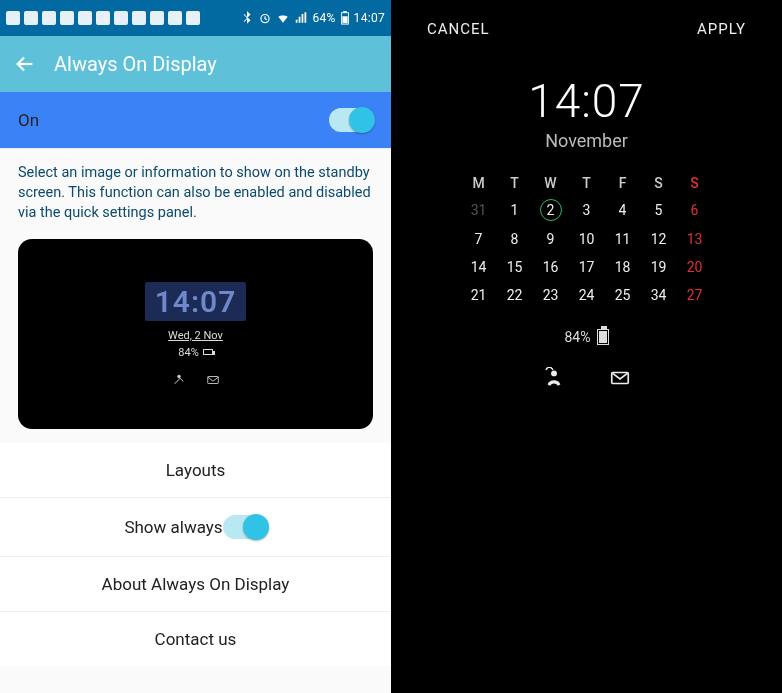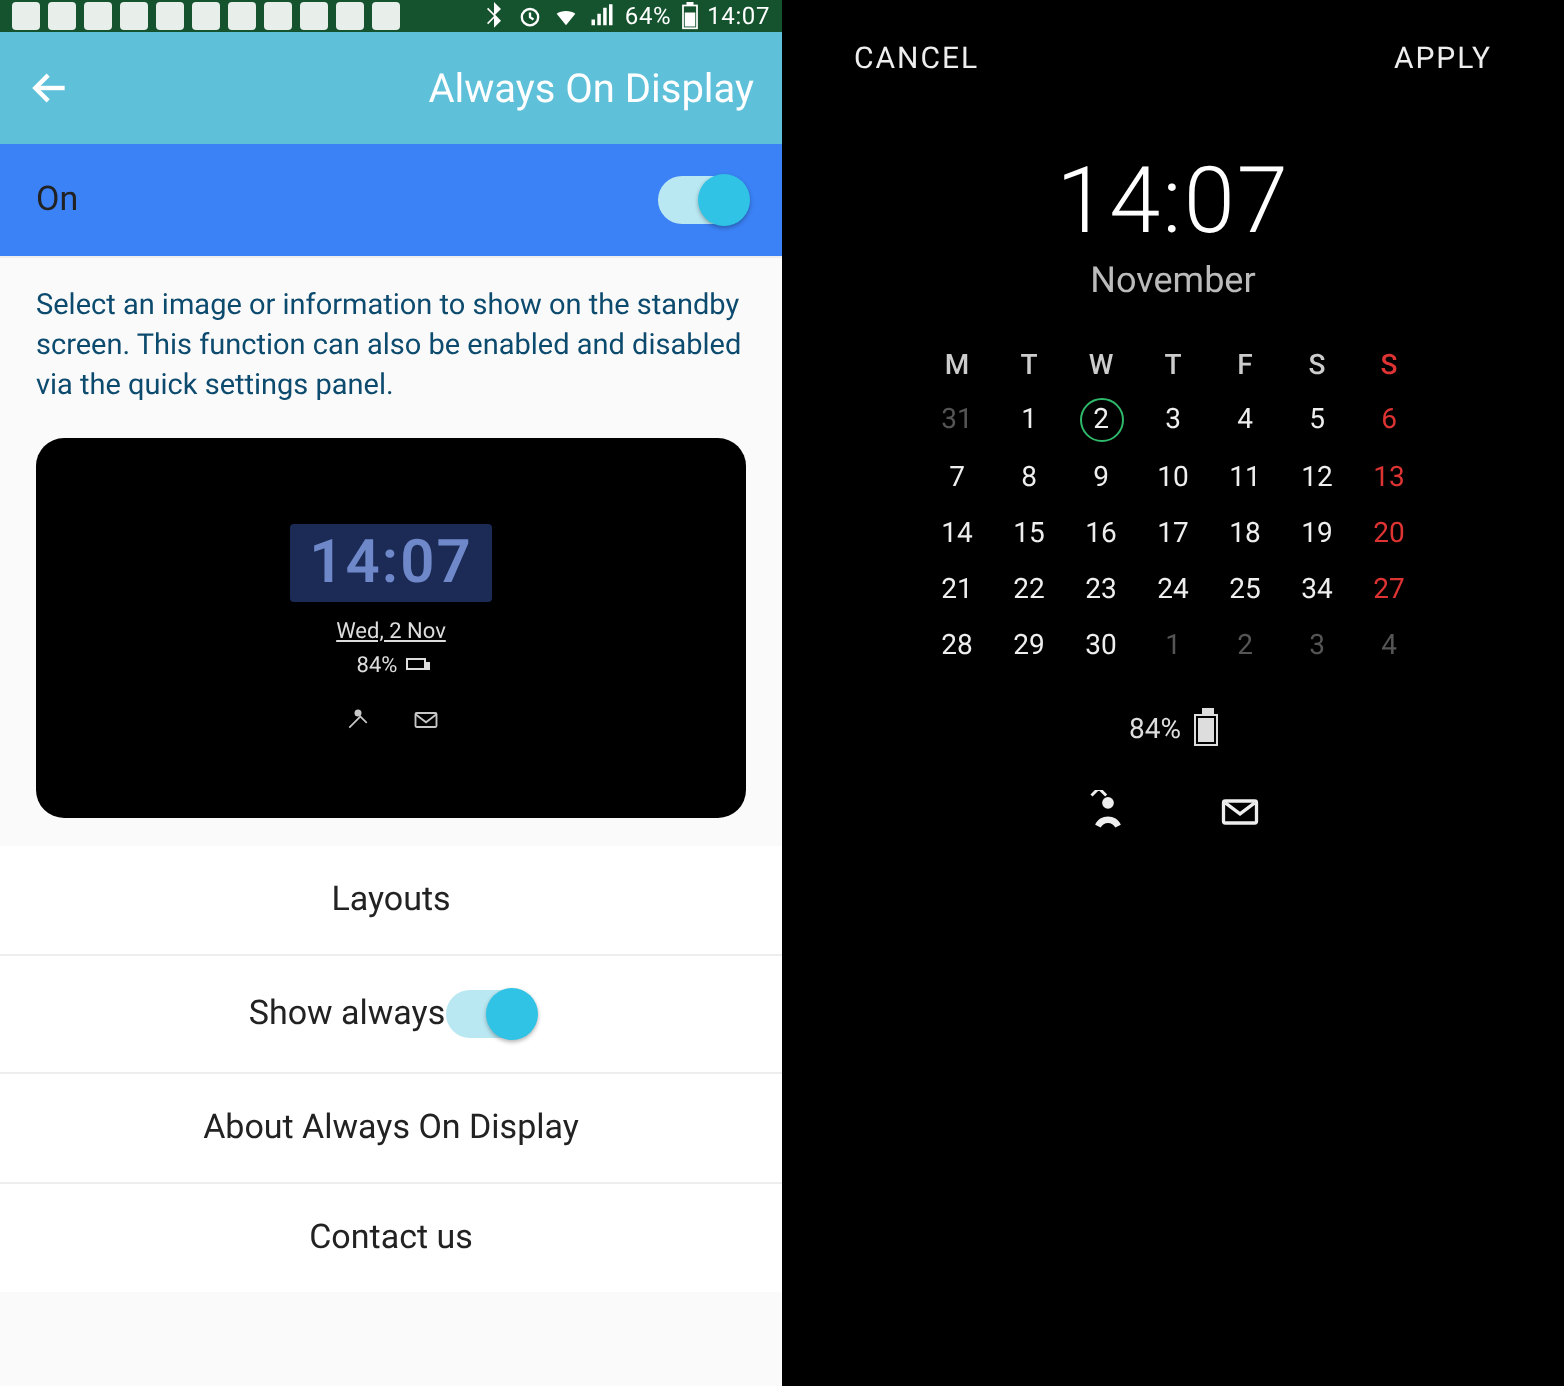--- a/index.html
+++ b/index.html
@@ -2,27 +2,27 @@
 <html><head>
 <meta charset="utf-8">
 <style>
   * { box-sizing: border-box; margin: 0; padding: 0; }
   html, body { width: 782px; height: 693px; font-family: -apple-system, "Segoe UI", Roboto, Arial, sans-serif; overflow: hidden; background:#fff; }
   .wrap { display:flex; width:782px; height:693px; }
   .left { width:391px; height:693px; background:#fafafa; display:flex; flex-direction:column; }
   .right { width:391px; height:693px; background:#000; color:#fff; display:flex; flex-direction:column; align-items:center; }
 
   
-  .statusbar { height:16px; background:#14532d; color:#fff; display:flex; align-items:center; font-size:12px; padding:0 6px; gap:4px; }
+  .statusbar { height:36px; background:#0369a1; color:#fff; display:flex; align-items:center; font-size:12px; padding:0 6px; gap:4px; }
   .statusbar .spacer { flex:1; }
   .statusbar .ico { width:14px; height:14px; background:#fff; border-radius:2px; opacity:0.9; }
   .statusbar .txt { font-size:12px; letter-spacing:0.3px; }
 
   
-  .appbar { height:56px; background:#5fc0da; color:#fff; display:flex; align-items:center; padding:0 14px; gap:18px;justify-content:space-between; }
+  .appbar { height:56px; background:#5fc0da; color:#fff; display:flex; align-items:center; padding:0 14px; gap:18px; }
   .appbar .back { width:22px; height:22px; }
   .appbar .title { font-size:20px; font-weight:400; }
 
   
   .row { background:#3b82f6; padding:16px 18px; display:flex; align-items:center; justify-content:space-between; border-bottom:1px solid #eee; }
   .row .label { font-size:17px; color:#222; }
   .toggle { width:44px; height:24px; border-radius:12px; background:#b9e8f2; position:relative; }
   .toggle .knob { position:absolute; right:-2px; top:-1px; width:26px; height:26px; border-radius:50%; background:#30c3e6; box-shadow:0 1px 2px rgba(0,0,0,0.3); }
 
   .desc { padding:14px 18px 10px; font-size:14.5px; color:#0c4a6e; line-height:1.38; background:#fafafa; }
@@ -206,29 +206,20 @@
           </tr>
           <tr>
             <td>21</td>
             <td>22</td>
             <td>23</td>
             <td>24</td>
             <td>25</td>
             <td>34</td>
             <td class="sun">27</td>
           </tr>
-          <tr>
-            <td>28</td>
-            <td>29</td>
-            <td>30</td>
-            <td class="dim">1</td>
-            <td class="dim">2</td>
-            <td class="dim">3</td>
-            <td class="dim">4</td>
-          </tr>
         </tbody>
     </table>
 
     <div class="rbat">
       <span>84%</span>
       <span class="baticon2"></span>
     </div>
 
     <div class="ricons">
       <svg viewBox="0 0 24 24" fill="#eee">

